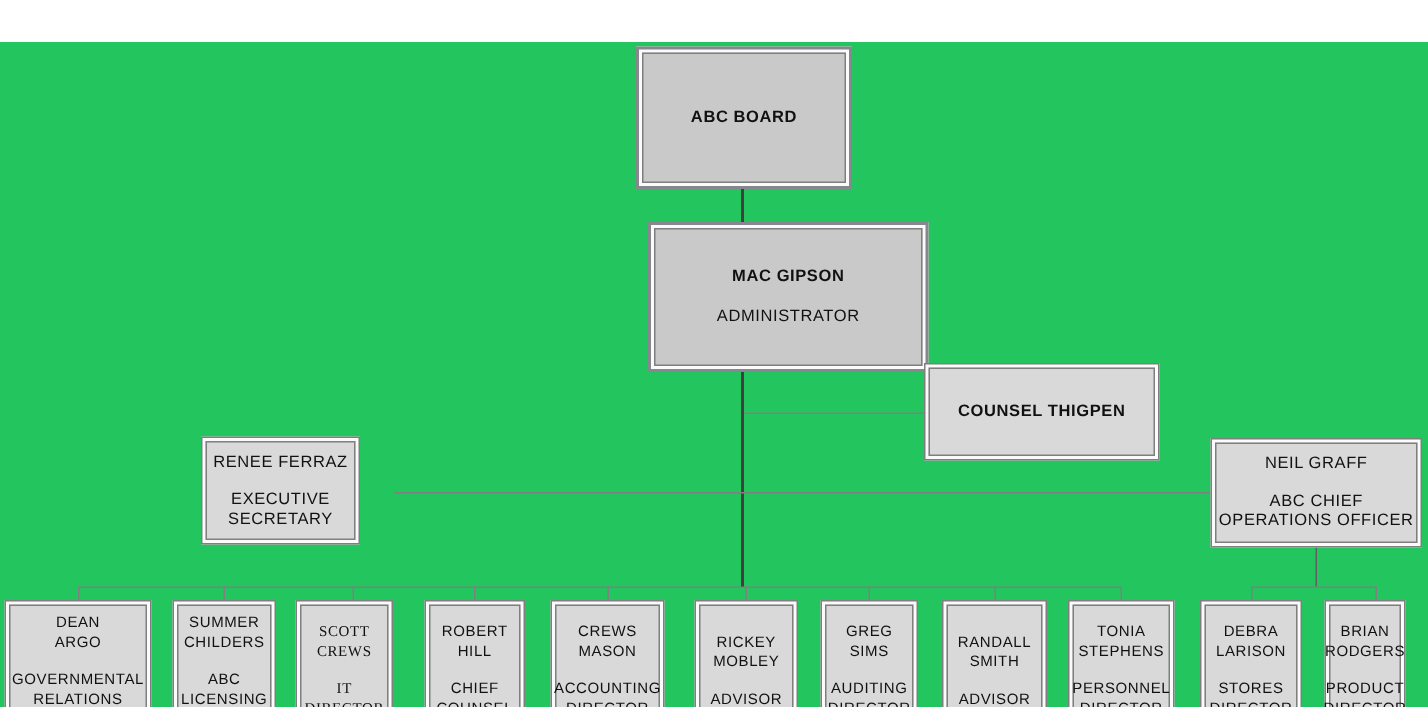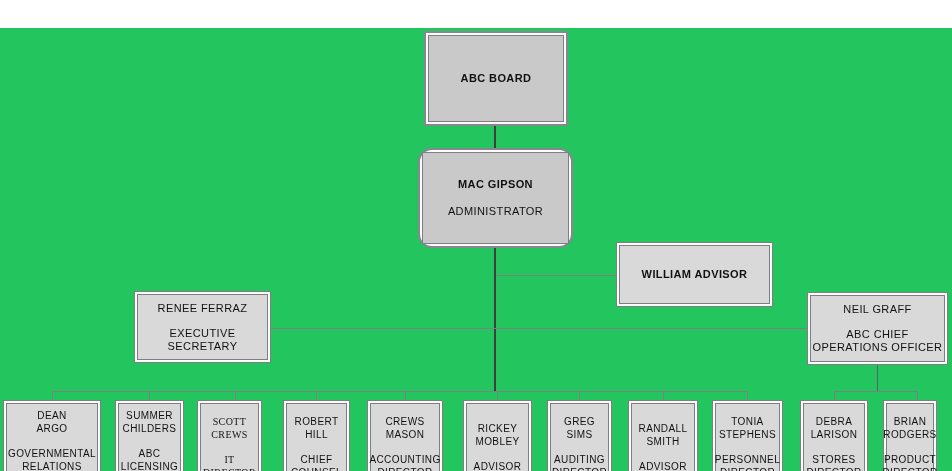--- a/index.html
+++ b/index.html
@@ -18,23 +18,23 @@
   .major .node-inner{background:#c9c9c9;}
   .bn .name{font-weight:bold;}
   .title{margin-top:12px;}
   #n-board .members{margin-top:0;font-weight:bold;}
   #n-admin .title{margin-top:14px;}
   #n-assist .title{margin-top:8px;font-size:10.5px;letter-spacing:0.2px;}
   .staff .node-inner{font-size:10px;line-height:13px;}
 
   
   #n-board    {left:424px;top:3px;  width:144px;height:95px;}
-  #n-admin    {left:418px;top:120px;width:155px;height:100px;border-radius:14px;}
+  #n-admin    {left:432px;top:120px;width:187px;height:100px;}
   #n-assist   {left:616px;top:214px;width:157px;height:65px;}
-  #n-secretary{left:134px;top:263px;width:137px;height:72px;}
+  #n-secretary{left:134px;top:263px;width:106px;height:72px;}
   #n-coo      {left:807px;top:264px;width:141px;height:73px;}
   .staff{top:372px;height:94px;}
   #n-s0 {left:3px;  width:98px;}
   #n-s1 {left:115px;width:69px;}
   #n-s2 {left:197px;width:65px;font-family:Liberation Serif, serif;}
   #n-s3 {left:283px;width:67px;}
   #n-s4 {left:367px;width:76px;}
   #n-s5 {left:463px;width:69px;}
   #n-s6 {left:547px;width:65px;}
   #n-s7 {left:628px;width:70px;}
@@ -89,21 +89,21 @@
 
   <div class="node major bn" id="n-admin">
     <div class="node-inner">
       <div class="name">MAC GIPSON</div>
       <div class="title">ADMINISTRATOR</div>
     </div>
   </div>
 
   <div class="node bn" id="n-assist">
     <div class="node-inner">
-      <div class="name">WILLIAM ADVISOR</div>
+      <div class="name">COUNSEL THIGPEN</div>
     </div>
   </div>
 
   <div class="node" id="n-secretary">
     <div class="node-inner">
       <div class="name">RENEE FERRAZ</div>
       <div class="title">EXECUTIVE
 SECRETARY</div>
     </div>
   </div>

